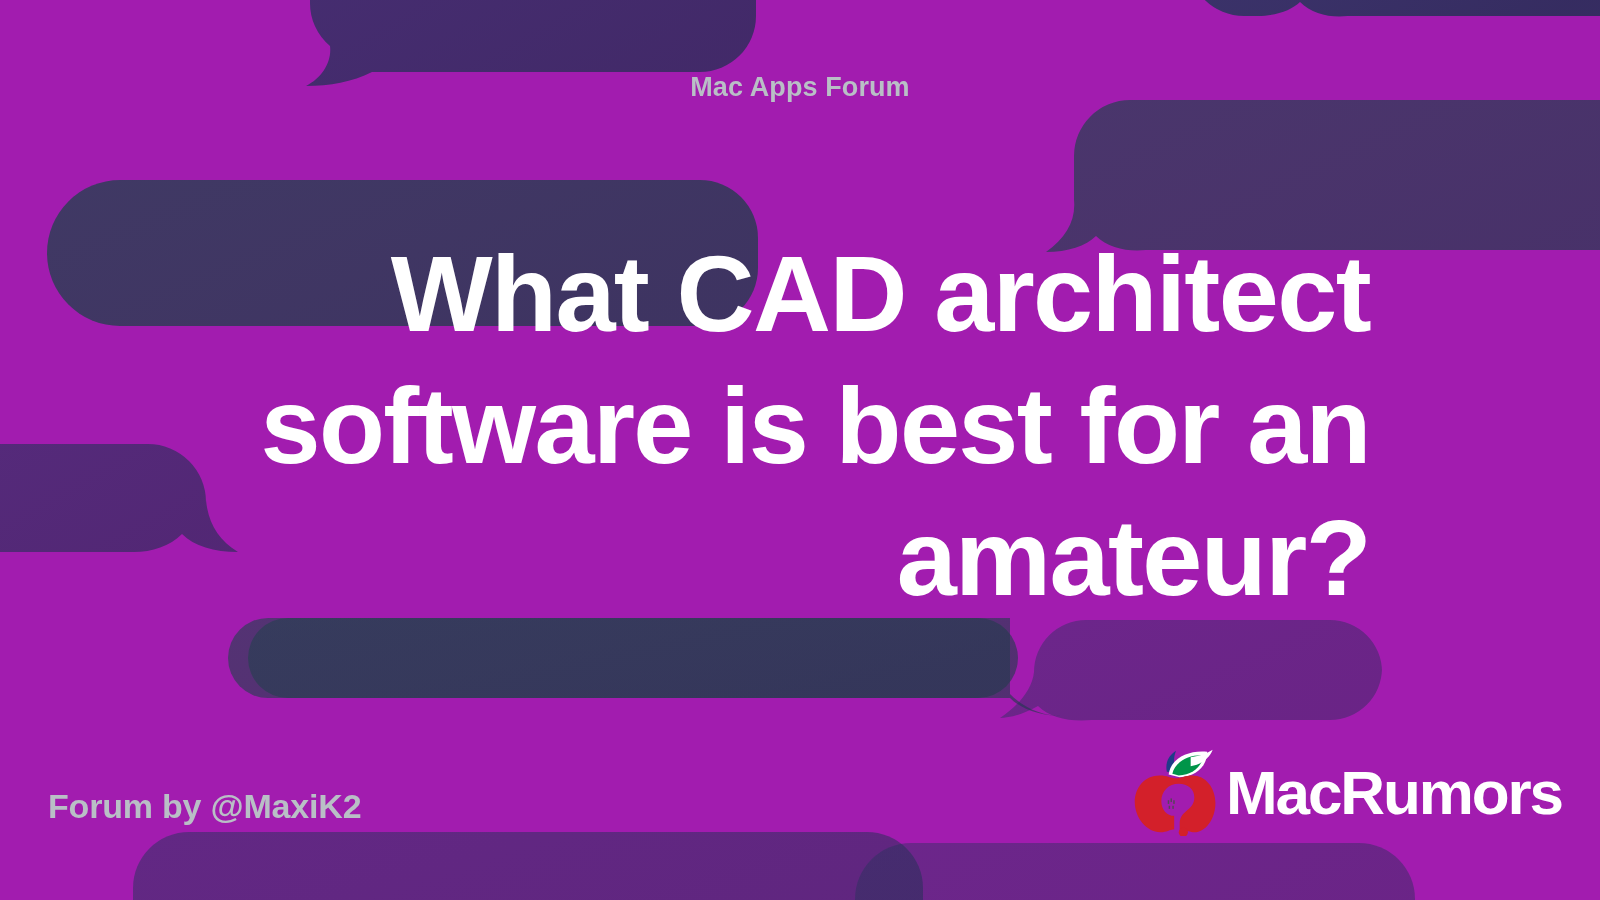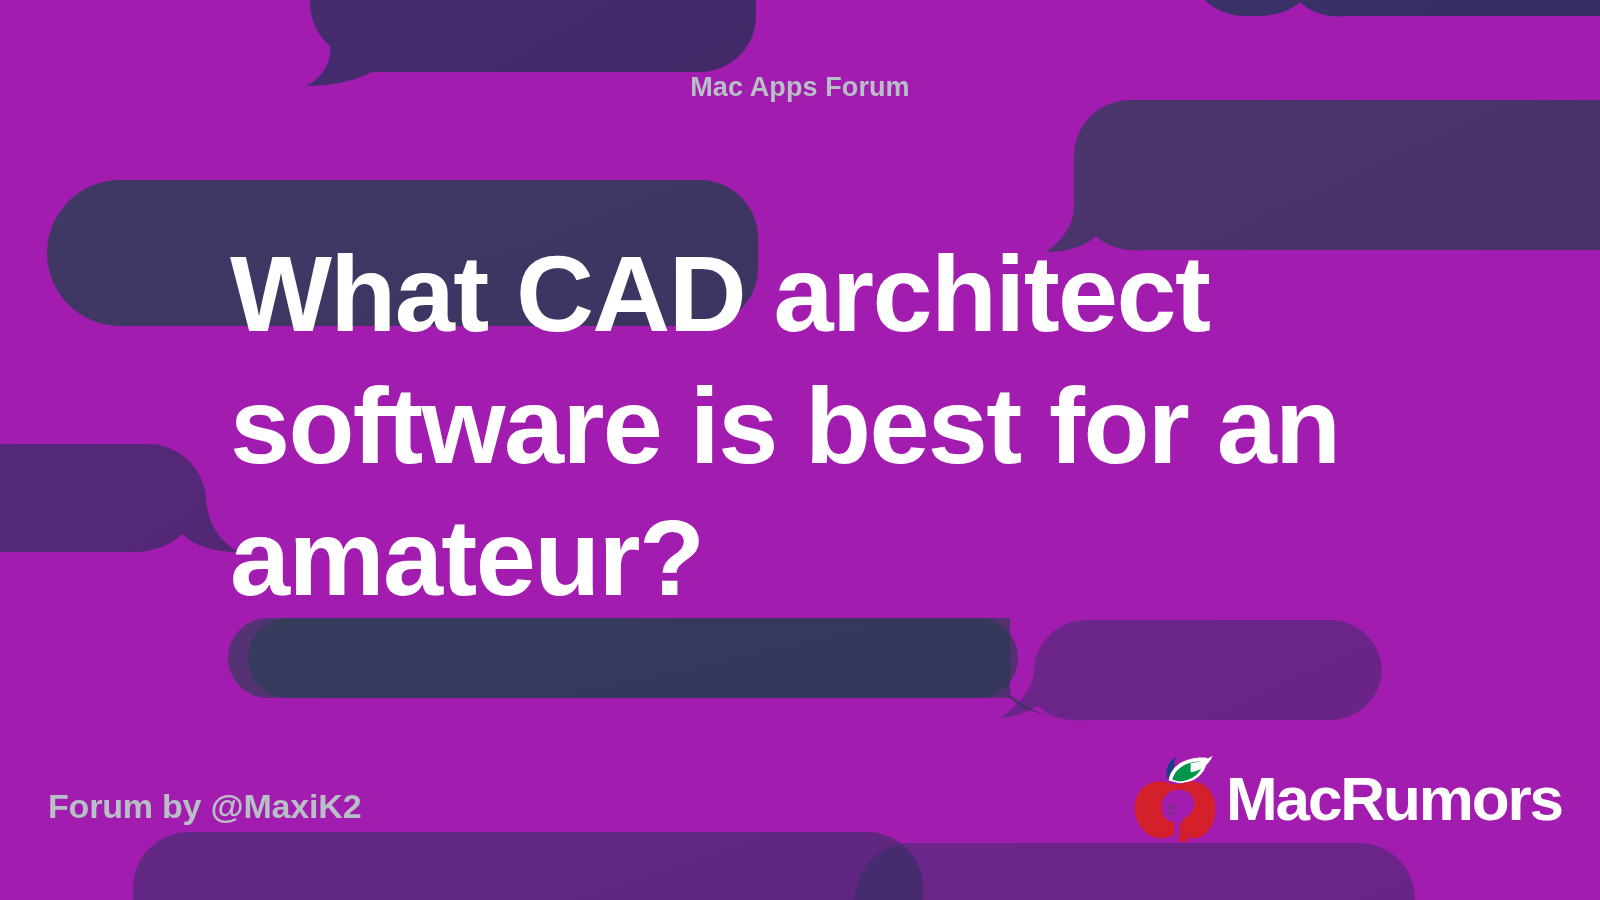--- a/index.html
+++ b/index.html
@@ -49,21 +49,21 @@
     letter-spacing: 0.1px;
     color: #b9bfc6;
   }
 
   #thread-title {
     position: absolute;
     top: 228px;
     left: 50%;
     transform: translateX(-50%);
     width: 1140px;
-    text-align: left;
+    text-align: right;
     color: #ffffff;
     font-size: 108px;
     line-height: 1.22;
     font-weight: bold;
     letter-spacing: -1.6px;
     margin: 0;
   }
 
   #posted-by {
     position: absolute;
@@ -72,21 +72,21 @@
     font-size: 34px;
     font-weight: bold;
     color: #b9bfc6;
     letter-spacing: -0.2px;
   }
 
   
   #brand-logo {
     position: absolute;
     right: 38px;
-    bottom: 56px;
+    bottom: 62px;
     display: flex;
     align-items: center;
     gap: 4px;
   }
   #brand-apple-icon {
     display: block;
     width: 92px;
     height: 88px;
     flex: 0 0 auto;
     margin-bottom: 2px;

